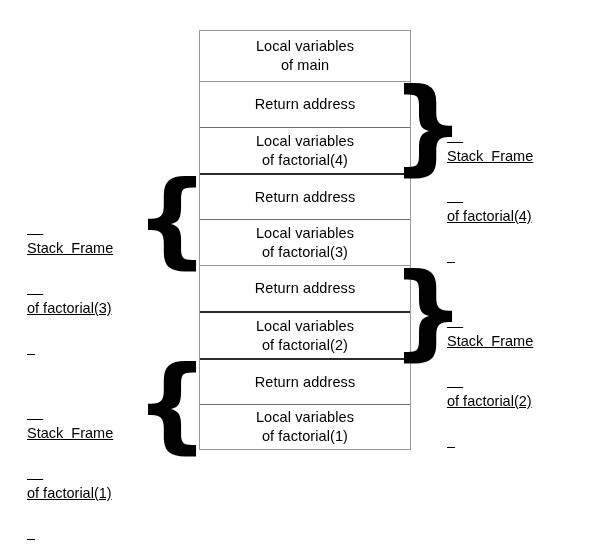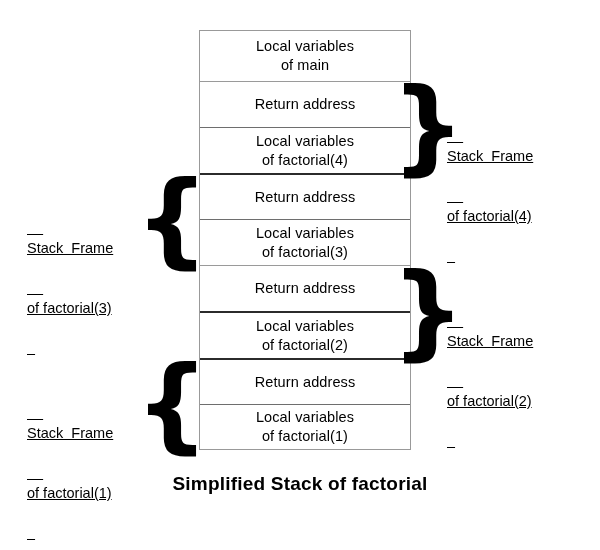--- a/index.html
+++ b/index.html
@@ -179,15 +179,14 @@
   <div class="frame-label right" style="left:447px; top:291px;">
     <span class="ln">Stack  Frame</span>
     <span class="ln">of factorial(2)</span>
   </div>
 
   <div class="frame-label left" style="left:27px; top:383px;">
     <span class="ln">Stack  Frame</span>
     <span class="ln">of factorial(1)</span>
   </div>
 
-  <div class="caption">Simplified Stack of factorial</div>
 
 </div>
 
 </body></html>

